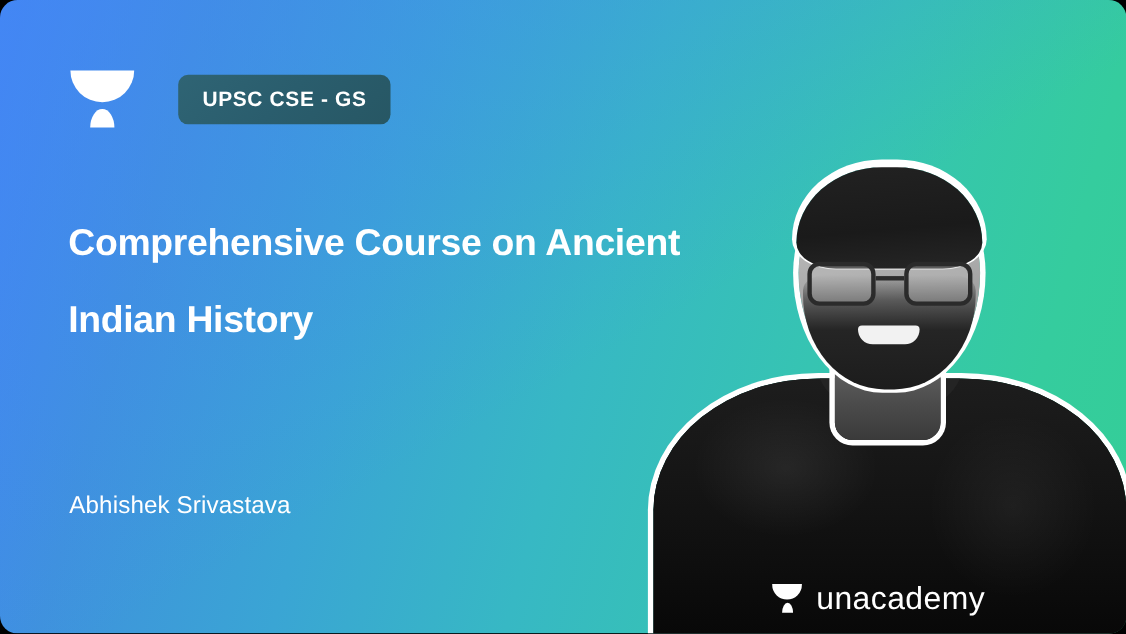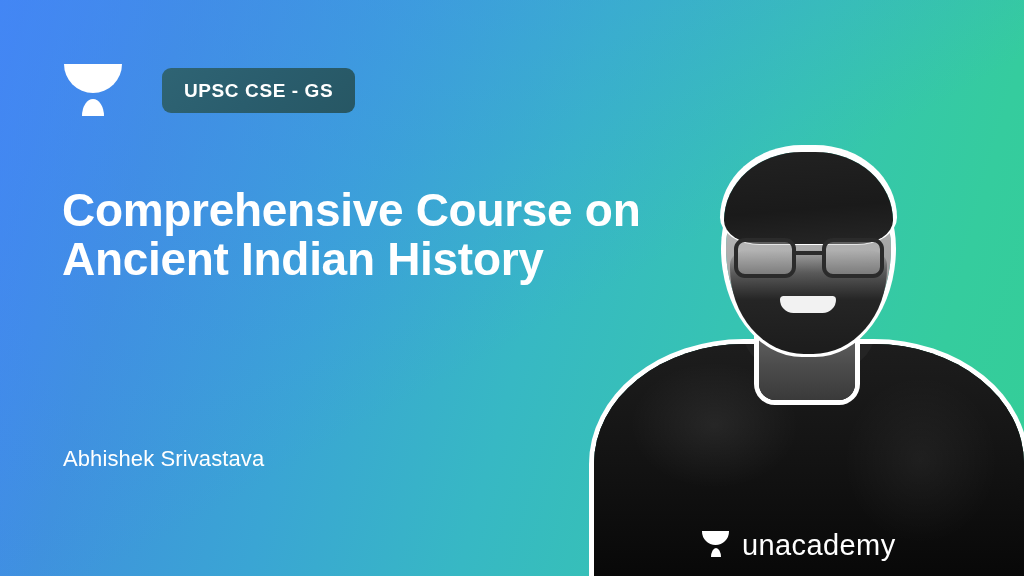--- a/index.html
+++ b/index.html
@@ -15,20 +15,21 @@
   .thumbnail {
     position: relative;
     width: 1024px;
     height: 576px;
     overflow: hidden;
     font-family: "Liberation Sans", sans-serif;
     
     background:
       linear-gradient(to bottom right, rgba(68,134,245,0.55) 0%, rgba(68,134,245,0.0) 55%),
       linear-gradient(105deg, #4286f4 0%, #3f92dd 16%, #3aa5d4 34%, #37b8c4 52%, #36c4b2 70%, #35cc9e 88%, #34ce97 100%);
+    border-radius: 16px;
   }
 
   
   .brand-logo {
     position: absolute;
     left: 64px;
     top: 64px;
     width: 58px;
     height: 54px;
   }
@@ -70,23 +71,23 @@
     white-space: nowrap;
   }
 
   
   .course-title {
     position: absolute;
     left: 62px;
     top: 186px;
     width: 580px;
     color: #ffffff;
-    font-size: 46px;
+    font-size: 34px;
     font-weight: bold;
-    line-height: 49px;
+    line-height: 70px;
     letter-spacing: -0.3px;
   }
 
   .educator-name {
     position: absolute;
     left: 63px;
     top: 446px;
     color: #ffffff;
     font-size: 22px;
     font-weight: normal;

